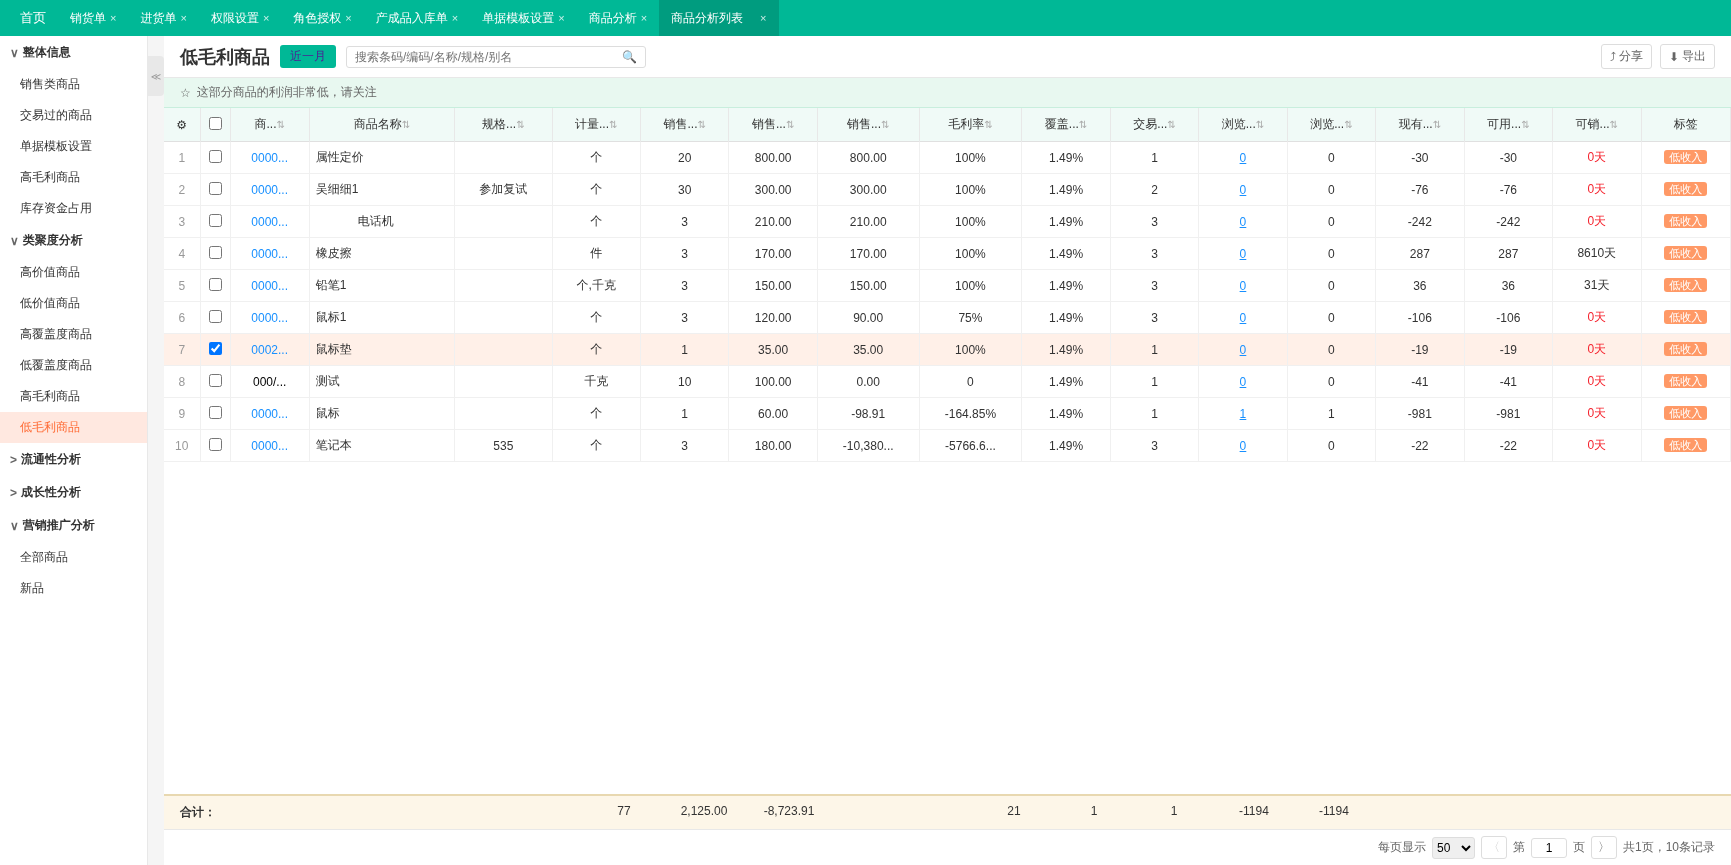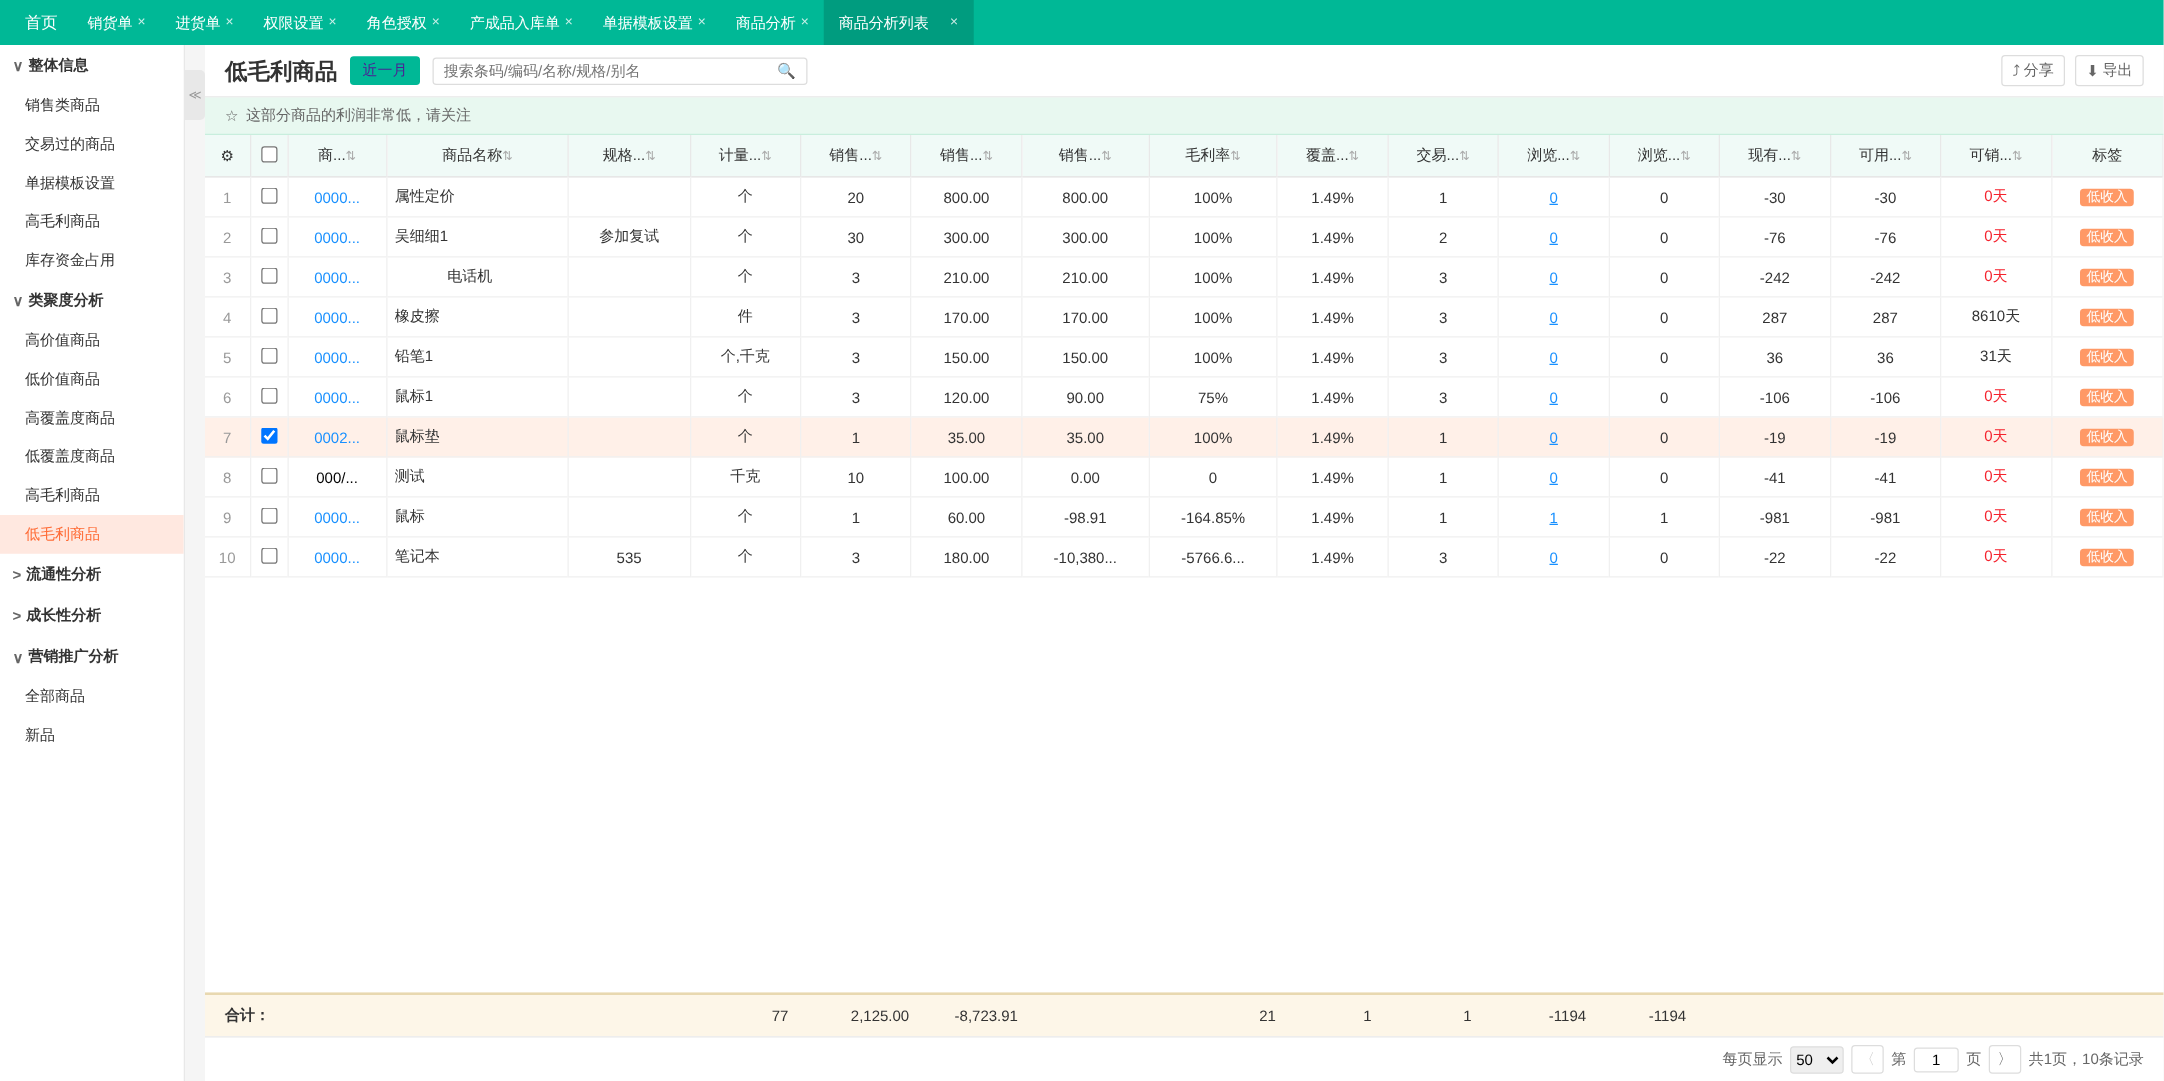--- a/index.html
+++ b/index.html
@@ -202,21 +202,20 @@
     }
     .link-underline { text-decoration: underline; cursor: pointer; }
     .row-num { color: #999; }
     input[type=checkbox] { cursor: pointer; }
 
     
     .footer-total {
       background: #fdf6e8;
       border-top: 2px solid #e8d8b0;
       display: flex;
-      align-items: center;
       padding: 8px 16px;
       font-size: 12px;
       color: #333;
       flex-shrink: 0;
     }
     .footer-total .label { font-weight: bold; margin-right: 8px; }
 
     
     .pagination-bar {
       background: #fff;

